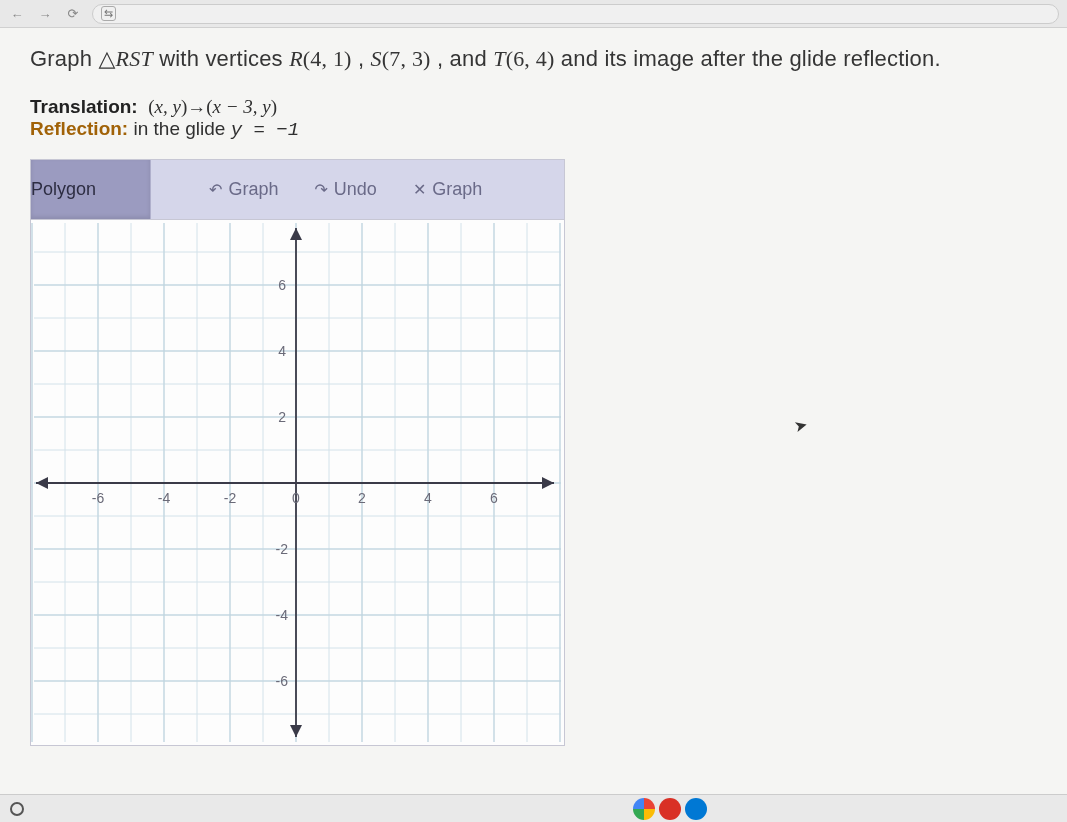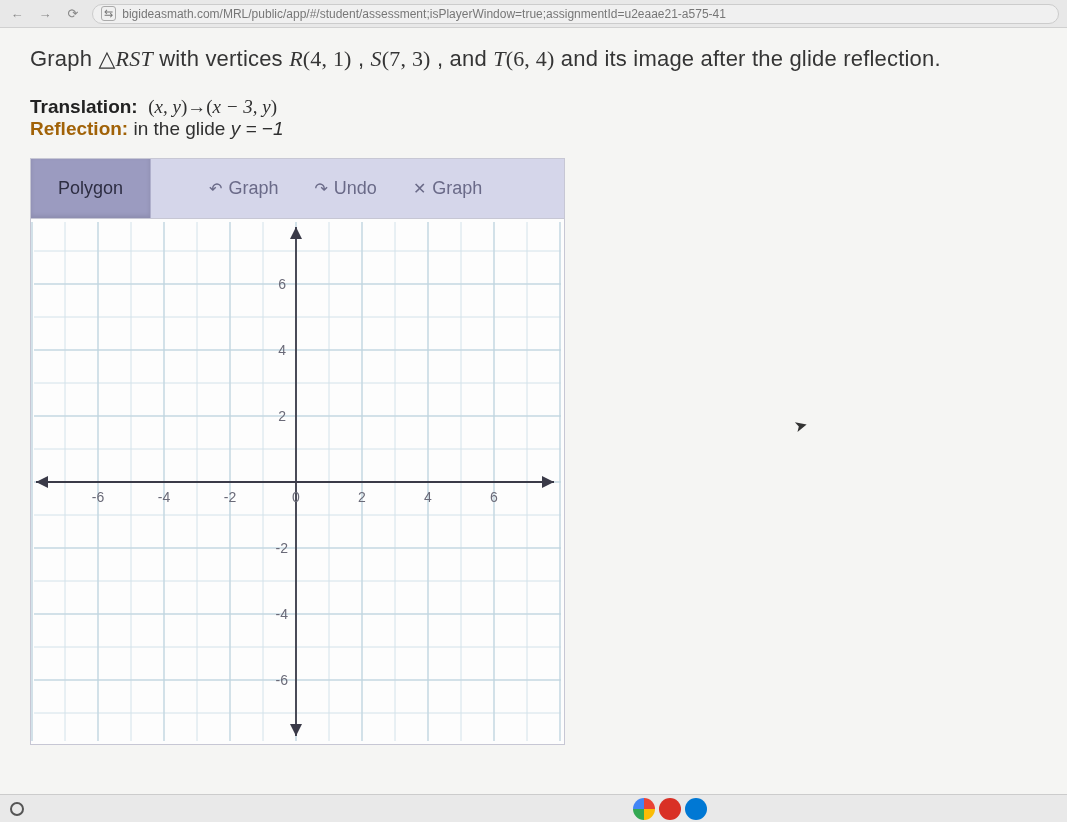--- a/index.html
+++ b/index.html
@@ -66,41 +66,40 @@
     font-size: 19px;
   }
   .trans-line b { font-weight: bold; color:#222; }
   .trans-line .expr { font-family:"Times New Roman", serif; font-style: italic; }
   .trans-line .expr .up { font-style: normal; }
   .refl-line {
     font-size: 19px;
     margin-bottom: 18px;
   }
   .refl-line b { font-weight:bold; color:#a16207; }
-  .refl-line .expr { font-family:Liberation Sans, sans-serif; font-style:italic;text-align:center; }
+  .refl-line .expr { font-family:Liberation Mono, monospace; font-style:italic;text-align:center; }
 
   .graph-widget {
     width: 535px;
     background: #fff;
     border: 1px solid #c7c7d4;
   }
   .toolbar {
     display: flex;
     align-items: stretch;
     height: 60px;
     background: #d5d6ea;
     border-bottom: 1px solid #c7c7d4;
   }
   .tool-polygon {
     background: #9b9bc0;
     color: #2d2d42;
     width: 120px;
     display:flex;
     align-items:center;
-    justify-content:center;
     font-size: 18px;
     border-right:1px solid #b0b0cc;
     box-shadow: inset 0 -2px 4px rgba(0,0,0,0.1);
   }
   .tool-spacer { width: 40px; }
   .tool-btn {
     display:flex;
     align-items:center;
     justify-content:center;
     color:#6a6a88;
@@ -153,21 +152,20 @@
 </style>
 </head>
 <body>
 
 <div class="browser-bar">
   <span class="nav-icon">←</span>
   <span class="nav-icon">→</span>
   <span class="nav-icon">⟳</span>
   <div class="address-box">
     <span style="font-size:11px;border:1px solid #aaa;border-radius:3px;padding:0 2px;">⇆</span>
-    <span>bigideasmath.com/MRL/public/app/#/student/assessment;isPlayerWindow=true;assignmentId=u2eaae21-a575-41</span>
   </div>
 </div>
 
 <div class="content">
 
   <div class="problem">
     <span>Graph </span><span class="tri">△</span><span class="mi">RST</span><span> with vertices </span><span class="mi">R</span><span class="paren">(4, 1)</span><span> , </span><span class="mi">S</span><span class="paren">(7, 3)</span><span> , and </span><span class="mi">T</span><span class="paren">(6, 4)</span><span> and its image after the glide reflection.</span>
   </div>
 
   <div class="trans-line">

